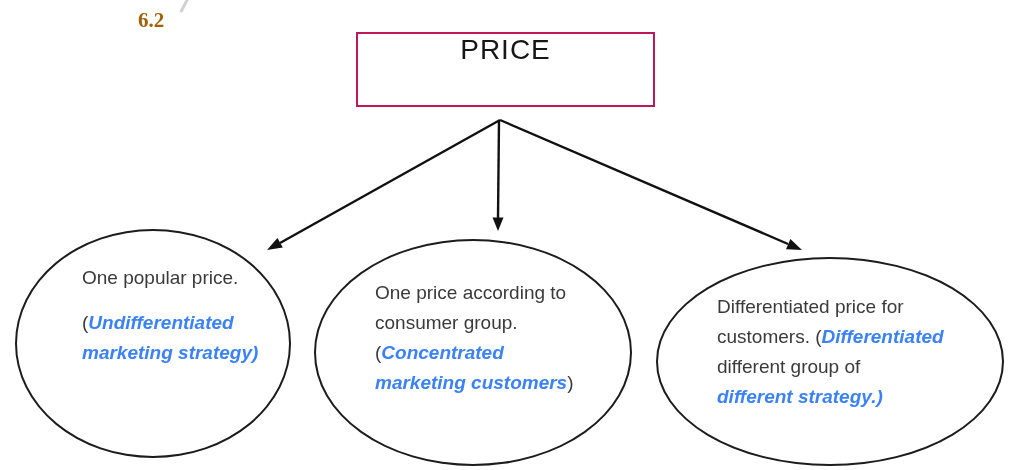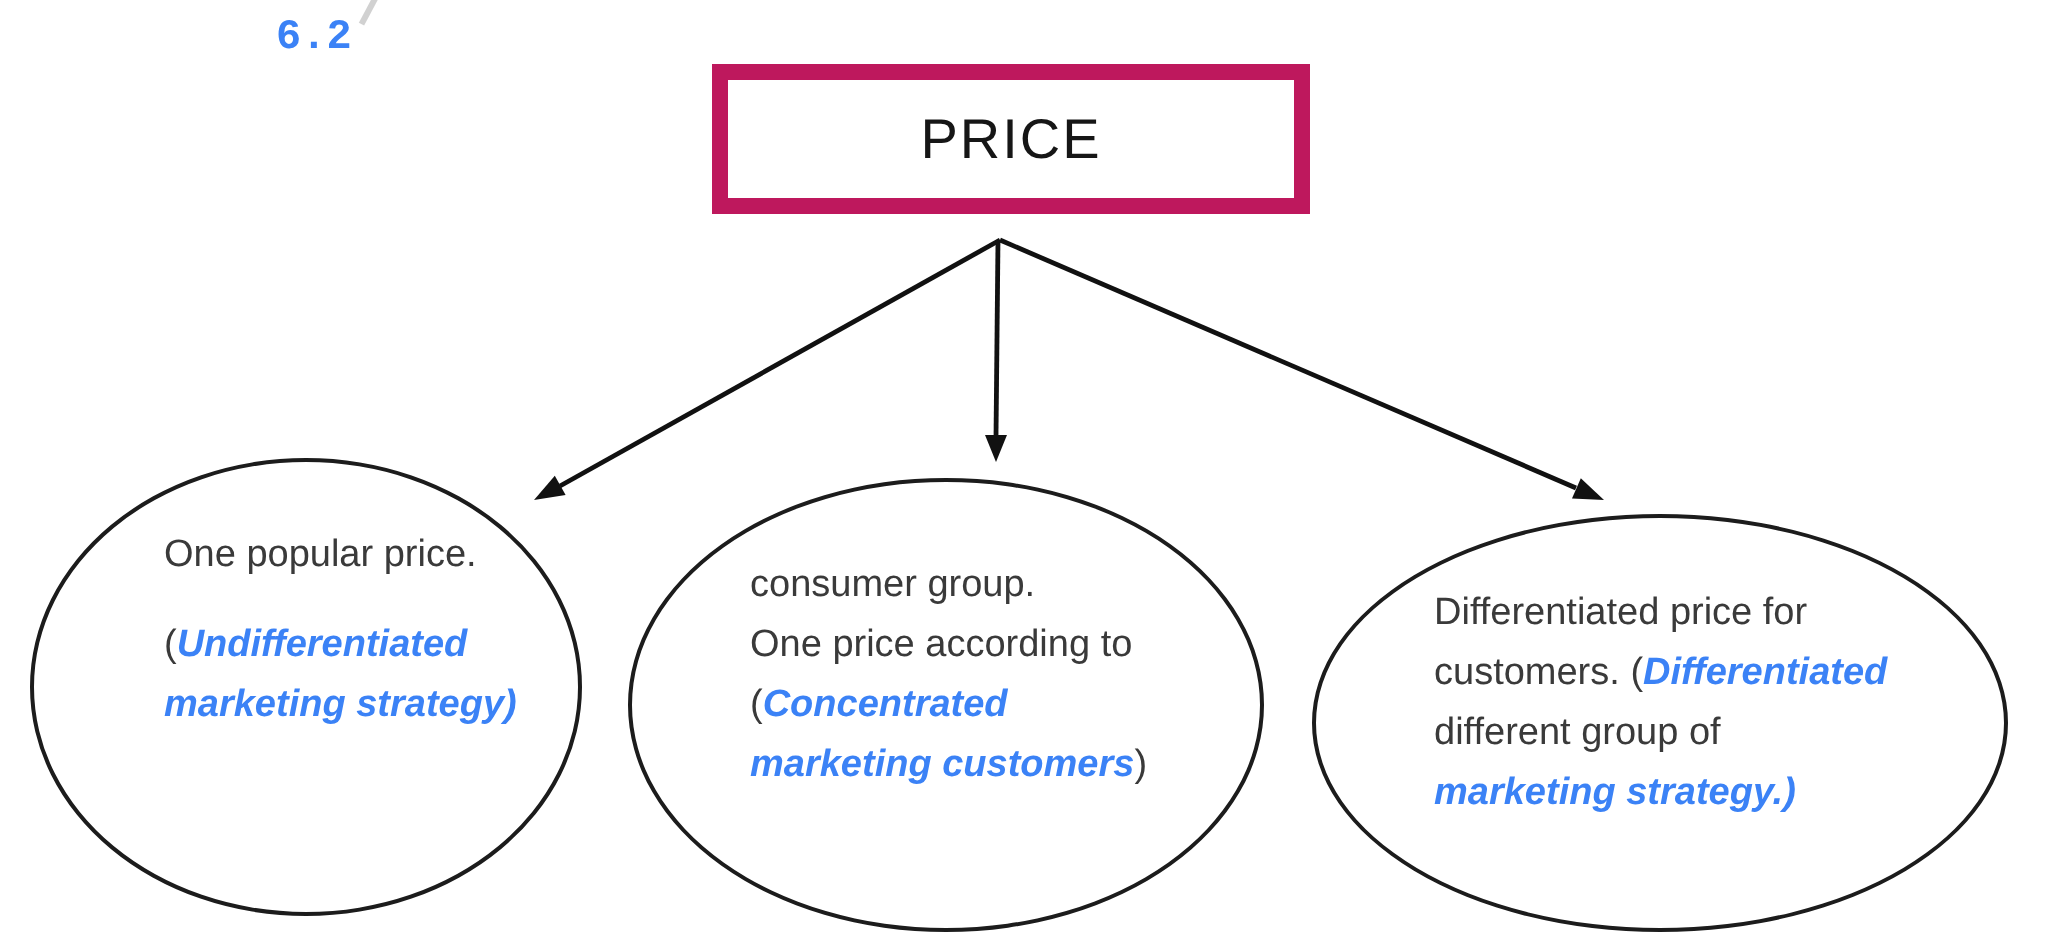--- a/index.html
+++ b/index.html
@@ -12,45 +12,45 @@
     width: 1024px;
     height: 470px;
     background: #ffffff;
     overflow: hidden;
     font-family: "Liberation Sans", sans-serif;
   }
   .section-number {
     position: absolute;
     left: 138px;
     top: 8px;
-    font-family: Liberation Mono, monospace;
+    font-family: Liberation Serif, serif;
     font-weight: bold;
     font-size: 21px;
-    color: #3b82f6;
+    color: #a16207;
   }
   .scan-artifact {
     position: absolute;
     left: 183px;
     top: -3px;
     width: 3px;
     height: 16px;
     background: #9a9a9a;
     opacity: 0.45;
     transform: rotate(28deg);
   }
   .price-box {
     position: absolute;
     left: 356px;
     top: 32px;
     width: 299px;
     height: 75px;
-    border: 8px solid #be185d;
+    border: 2px solid #be185d;
     box-sizing: border-box;
     display: flex;
-    align-items: center;
+    align-items: flex-start;
     justify-content: center;
   }
   .price-box .price-label {
     font-size: 28px;
     letter-spacing: 1px;
     color: #161616;
   }
   .arrows-layer {
     position: absolute;
     left: 0;
@@ -135,41 +135,41 @@
     <div class="ln para-gap-15">
       <span>(</span><span class="b">Undifferentiated</span>
     </div>
     <div class="ln">
       <span class="b">marketing strategy)</span>
     </div>
   </div>
 
   <div class="node-text t2">
     <div class="ln">
-      <span>consumer group.</span>
+      <span>One price according to</span>
     </div>
     <div class="ln">
-      <span>One price according to</span>
+      <span>consumer group.</span>
     </div>
     <div class="ln para-gap-17">
       <span>(</span><span class="b">Concentrated</span>
     </div>
     <div class="ln">
       <span class="b">marketing customers</span><span>)</span>
     </div>
   </div>
 
   <div class="node-text t3">
     <div class="ln">
       <span>Differentiated price for</span>
     </div>
     <div class="ln">
       <span>customers. (</span><span class="b">Differentiated</span>
     </div>
     <div class="ln">
       <span>different group of</span>
     </div>
     <div class="ln">
-      <span class="b">marketing strategy.)</span>
+      <span class="b">different strategy.)</span>
     </div>
   </div>
 
 </div>
 
 </body></html>

